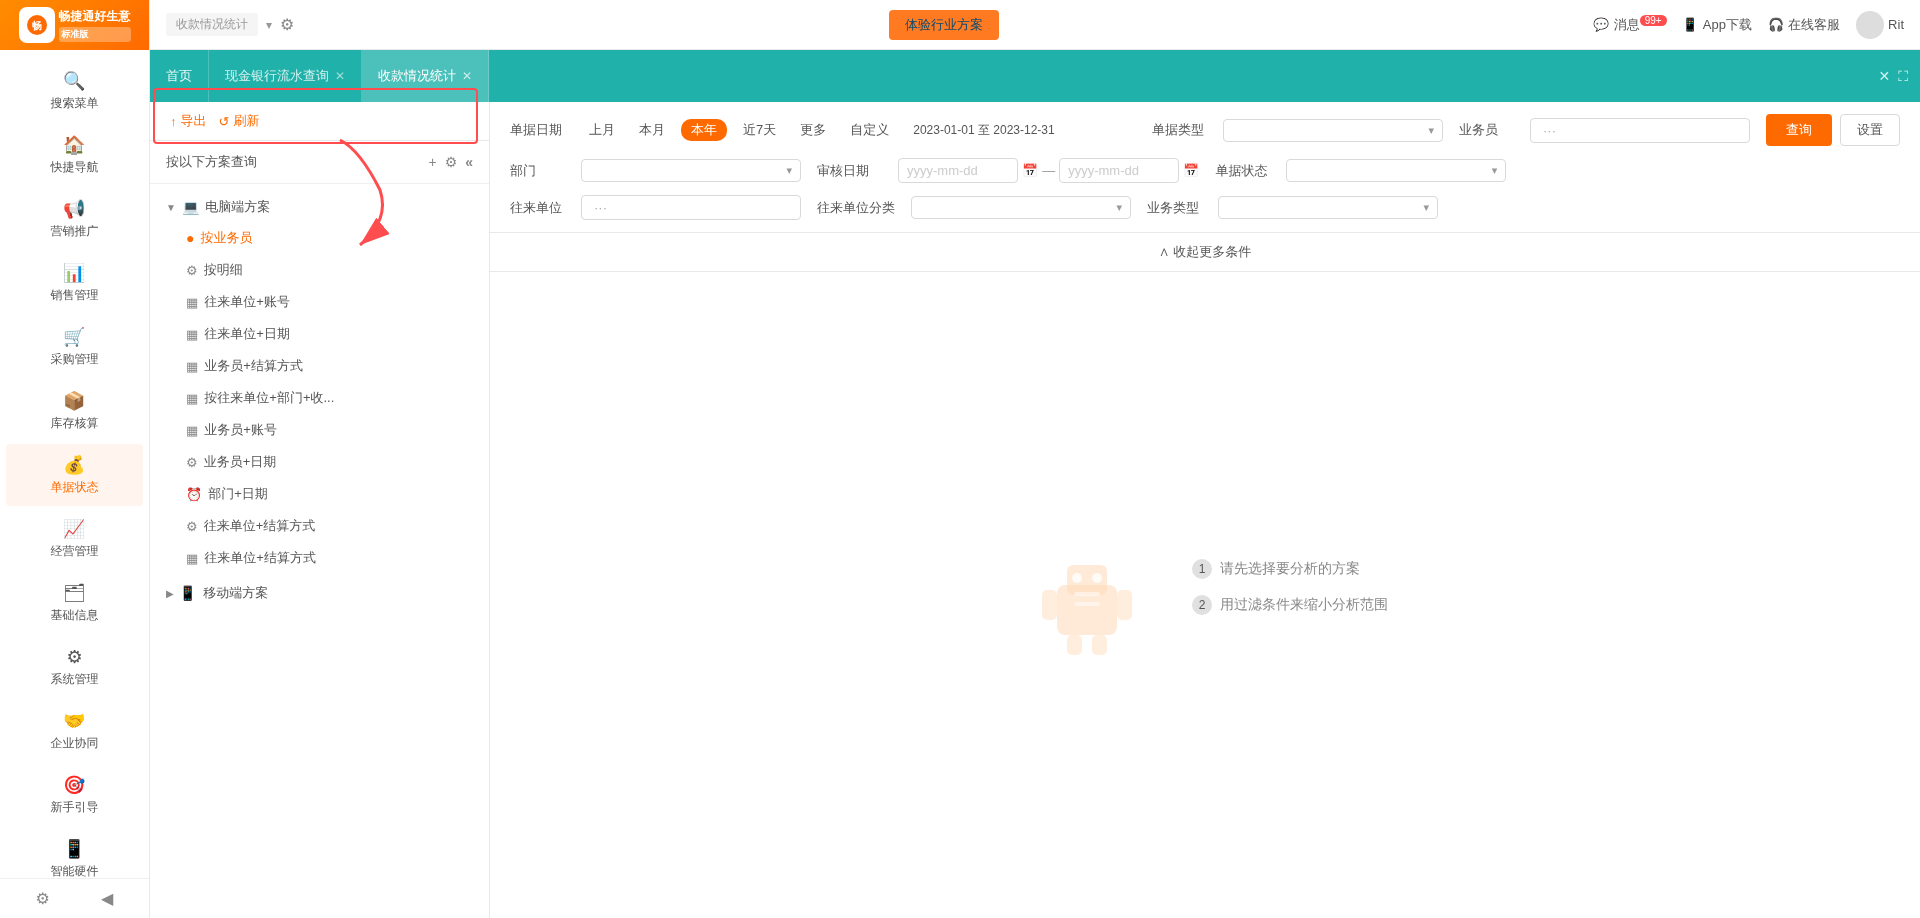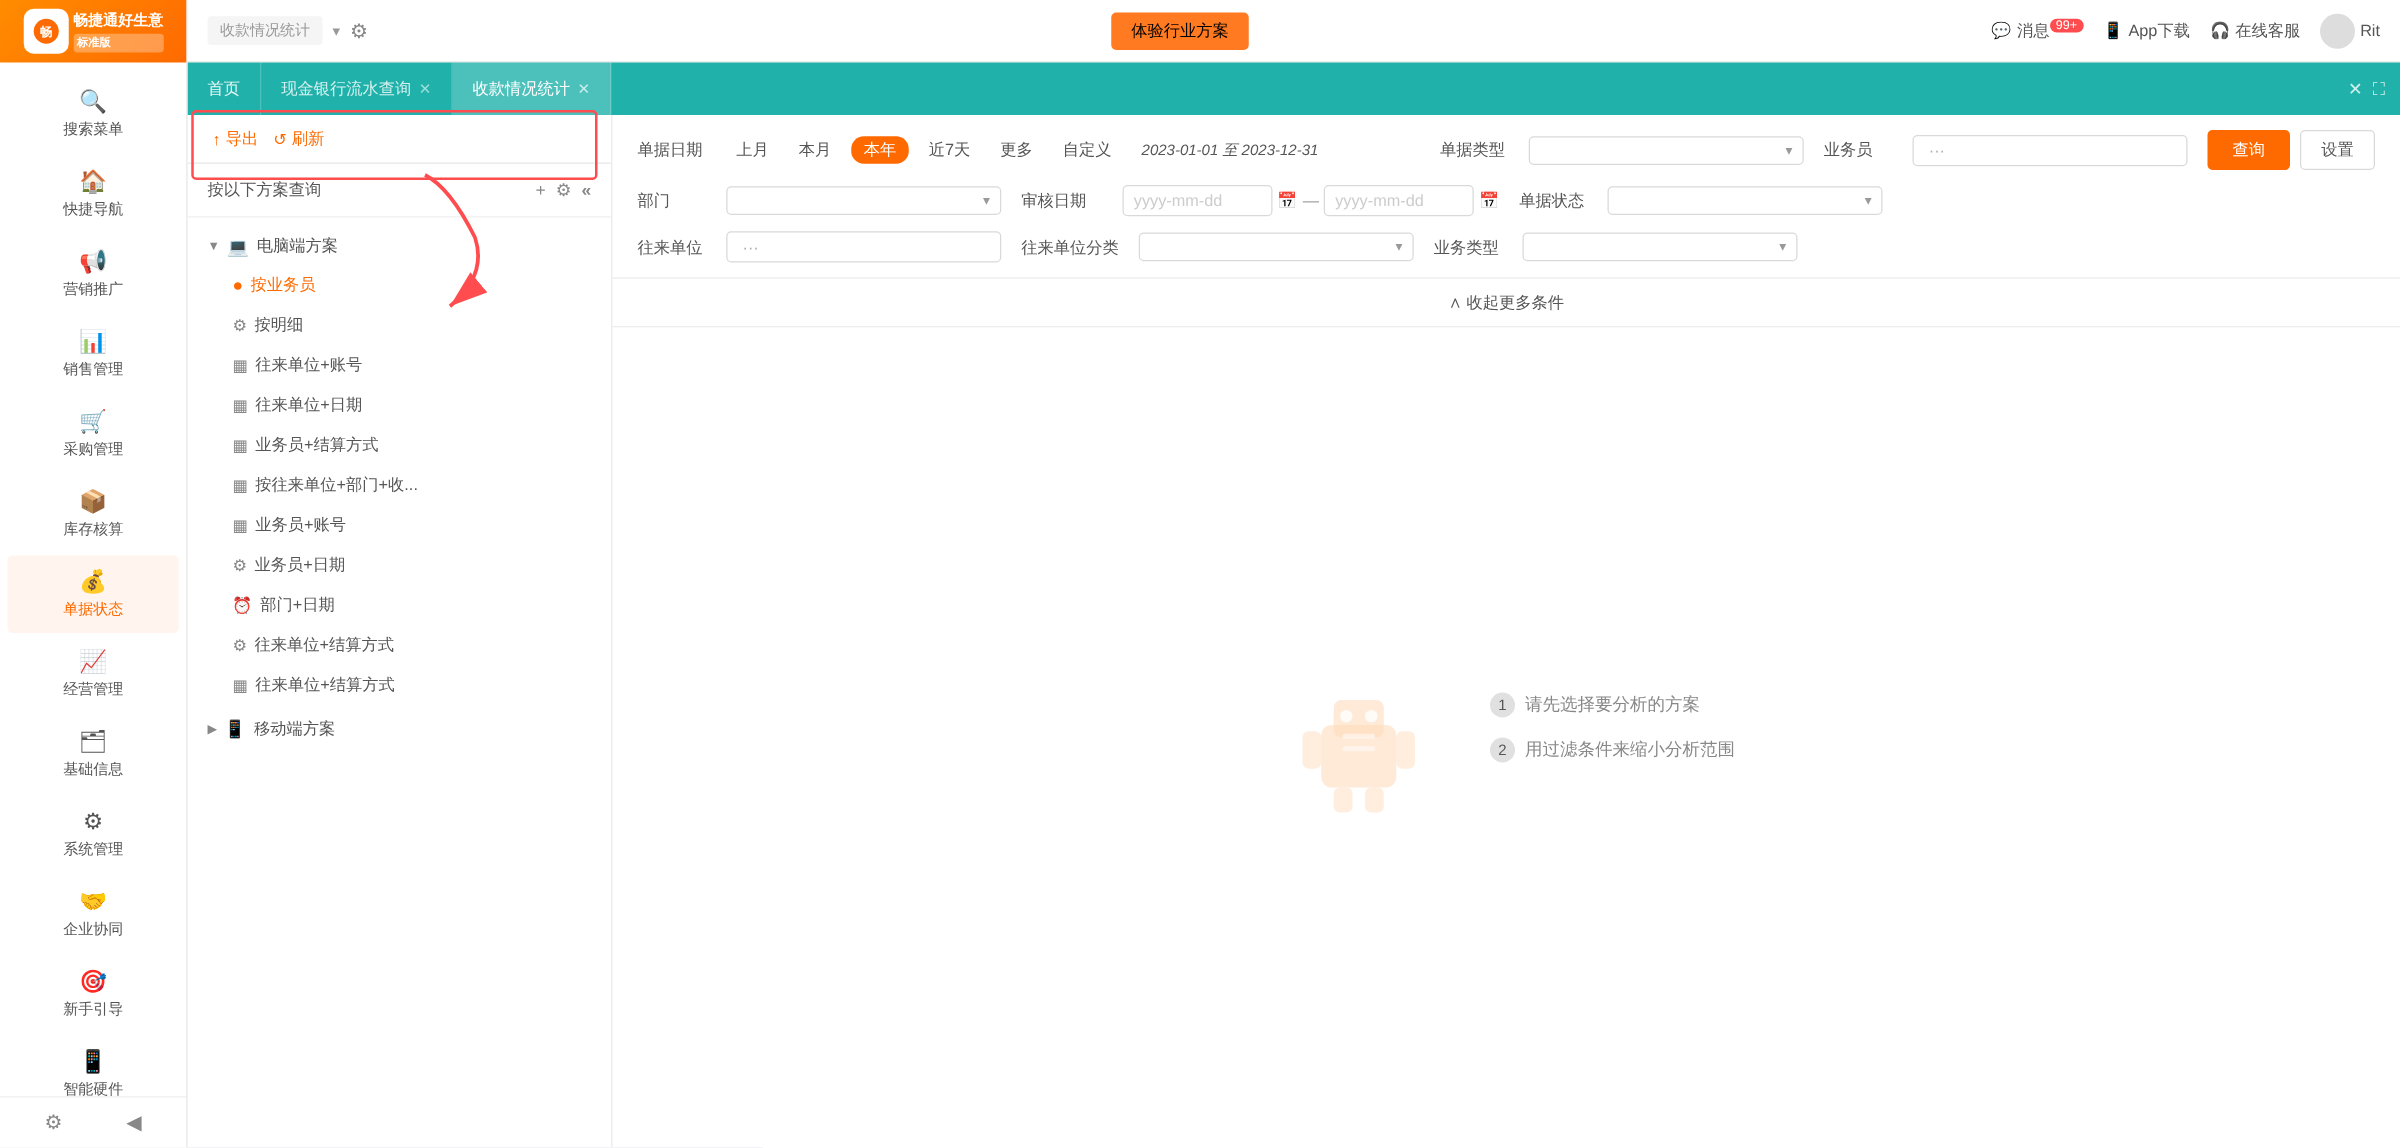--- a/index.html
+++ b/index.html
@@ -28,29 +28,29 @@
     
     .sidebar-bottom { padding: 10px; display: flex; justify-content: space-around; border-top: 1px solid #f0f0f0; }
     .sidebar-bottom-btn { color: #888; cursor: pointer; font-size: 16px; }
 
     
     .topbar { height: 50px; background: #fff; display: flex; align-items: center; justify-content: space-between; padding: 0 16px; border-bottom: 1px solid #e8e8e8; flex-shrink: 0; }
     .topbar-left { display: flex; align-items: center; gap: 8px; }
     .topbar-breadcrumb { color: #999; font-size: 12px; background: #f5f5f5; padding: 3px 10px; border-radius: 3px; }
     .topbar-dropdown { color: #999; cursor: pointer; font-size: 12px; }
     .topbar-center { display: flex; align-items: center; gap: 8px; }
-    .topbar-action-btn { background: #ff7a20; color: #000000; border: none; padding: 6px 16px; border-radius: 4px; cursor: pointer; font-size: 13px; font-family: inherit; }
+    .topbar-action-btn { background: #ff7a20; color: #0c4a6e; border: none; padding: 6px 16px; border-radius: 4px; cursor: pointer; font-size: 13px; font-family: inherit; }
     .topbar-settings-btn { color: #888; cursor: pointer; font-size: 16px; }
     .topbar-right { display: flex; align-items: center; gap: 16px; color: #555; font-size: 13px; }
     .topbar-right-item { display: flex; align-items: center; gap: 4px; cursor: pointer; }
     .notification-badge { background: #ff4d4f; color: white; border-radius: 10px; padding: 0px 5px; font-size: 10px; margin-left: -4px; margin-top: -8px; }
     .user-avatar { width: 28px; height: 28px; border-radius: 50%; background: #ddd; }
 
     
-    .tab-bar { height: 42px; background: #20b2aa; display: flex; align-items: center; padding: 0; flex-shrink: 0; }
+    .tab-bar { height: 52px; background: #20b2aa; display: flex; align-items: center; padding: 0; flex-shrink: 0; }
     .tab-item { height: 100%; display: flex; align-items: center; padding: 0 16px; cursor: pointer; color: rgba(255,255,255,0.8); font-size: 13px; gap: 6px; border-right: 1px solid rgba(255,255,255,0.2); }
     .tab-item.active { background: rgba(255,255,255,0.2); color: white; font-weight: 500; }
     .tab-close { font-size: 12px; opacity: 0.7; }
     .tab-home { padding: 0 16px; color: rgba(255,255,255,0.9); }
     .tab-bar-right { margin-left: auto; display: flex; align-items: center; gap: 8px; padding-right: 12px; }
     .tab-bar-icon { color: rgba(255,255,255,0.8); cursor: pointer; font-size: 14px; }
 
     
     .content-area { flex: 1; display: flex; overflow: hidden; }
 
@@ -85,21 +85,21 @@
 
     
     .filter-area { background: #fff; padding: 12px 20px; border-bottom: 1px solid #e8e8e8; }
     .filter-row { display: flex; align-items: center; gap: 16px; margin-bottom: 12px; }
     .filter-row:last-child { margin-bottom: 0; }
     .filter-label { color: #555; font-size: 13px; white-space: nowrap; min-width: 55px; }
     .filter-date-row { display: flex; align-items: center; gap: 8px; flex: 1; }
     .date-tabs { display: flex; gap: 8px; align-items: center; }
     .date-tab { padding: 2px 8px; cursor: pointer; color: #555; font-size: 13px; border-radius: 3px; }
     .date-tab.active { background: #ff6a00; color: white; border-radius: 10px; }
-    .date-range { color: #555; font-size: 12px; margin-left: 8px; font-style: italic; }
+    .date-range { color: #555; font-size: 12px; margin-left: 8px; }
     .filter-select { display: flex; align-items: center; border: 1px solid #d9d9d9; border-radius: 4px; padding: 4px 8px; background: white; min-width: 200px; cursor: pointer; font-size: 13px; color: #555; }
     .filter-select-chevron { margin-left: auto; color: #999; font-size: 11px; }
     .filter-input-group { display: flex; align-items: center; gap: 4px; margin-left: 10px; }
     .filter-date-input { border: 1px solid #d9d9d9; border-radius: 4px; padding: 4px 8px; font-size: 13px; color: #ccc; min-width: 120px; }
     .filter-dash { color: #999; }
     .filter-dots { color: #aaa; cursor: pointer; margin-left: 4px; }
     .filter-actions { display: flex; gap: 8px; margin-left: auto; }
     .btn-query { background: #ff6a00; color: white; border: none; padding: 6px 20px; border-radius: 4px; cursor: pointer; font-size: 13px; font-family: inherit; }
     .btn-settings { background: white; color: #555; border: 1px solid #d9d9d9; padding: 6px 16px; border-radius: 4px; cursor: pointer; font-size: 13px; font-family: inherit; }
 

